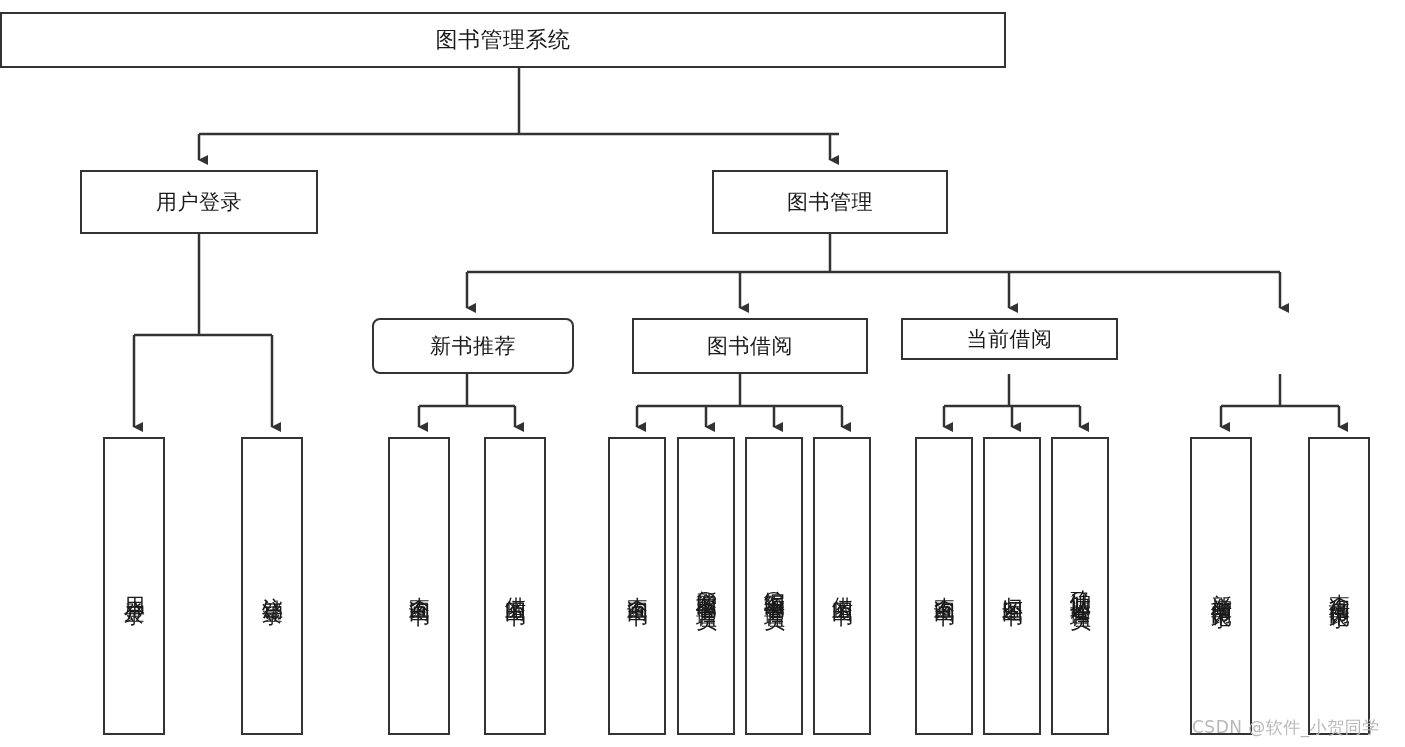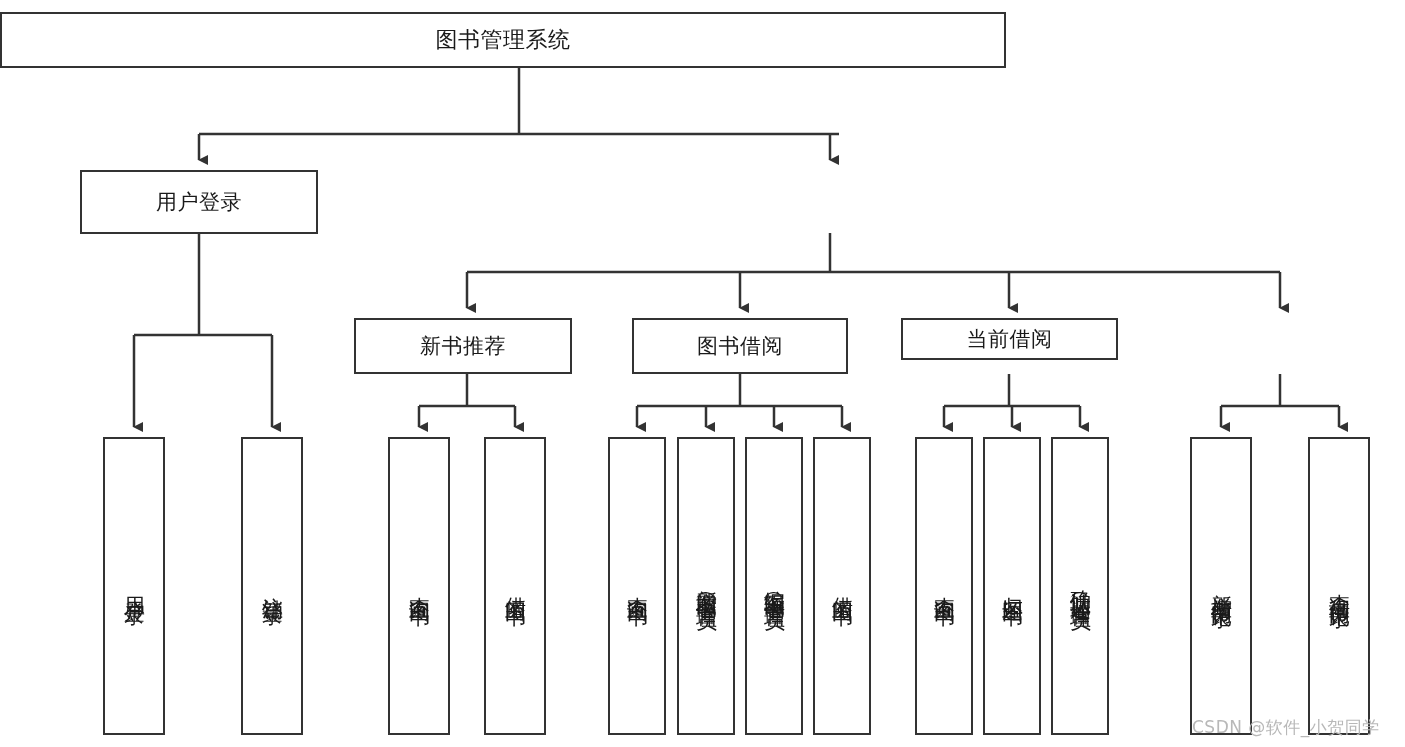--- a/index.html
+++ b/index.html
@@ -126,25 +126,28 @@
     </g>
   </svg>
 
   <div class="node root horiz" style="left:0; top:12px; width:1006px; height:56px;">
     <span class="label">图书管理系统</span>
   </div>
 
   <div class="node horiz" style="left:80px; top:170px; width:238px; height:64px;">
     <span class="label">用户登录</span>
   </div>
+  <div class="node horiz" style="left:712px; top:170px; width:236px; height:64px;">
+    <span class="label">图书管理</span>
+  </div>
 
-  <div class="node horiz" style="left:354px; top:318px; width:218px; height:56px;">
+  <div class="node horiz" style="left:372px; top:318px; width:202px; height:56px;border-radius:8px;">
     <span class="label">新书推荐</span>
   </div>
-  <div class="node horiz" style="left:632px; top:318px; width:216px; height:56px;">
+  <div class="node horiz" style="left:632px; top:318px; width:236px; height:56px;">
     <span class="label">图书借阅</span>
   </div>
   <div class="node horiz" style="left:901px; top:318px; width:217px; height:42px;">
     <span class="label">当前借阅</span>
   </div>
 
   <div class="node vert" style="left:103px; top:437px; width:62px; height:298px;">
     <span class="label">用户登录</span>
   </div>
   <div class="node vert" style="left:241px; top:437px; width:62px; height:298px;">

